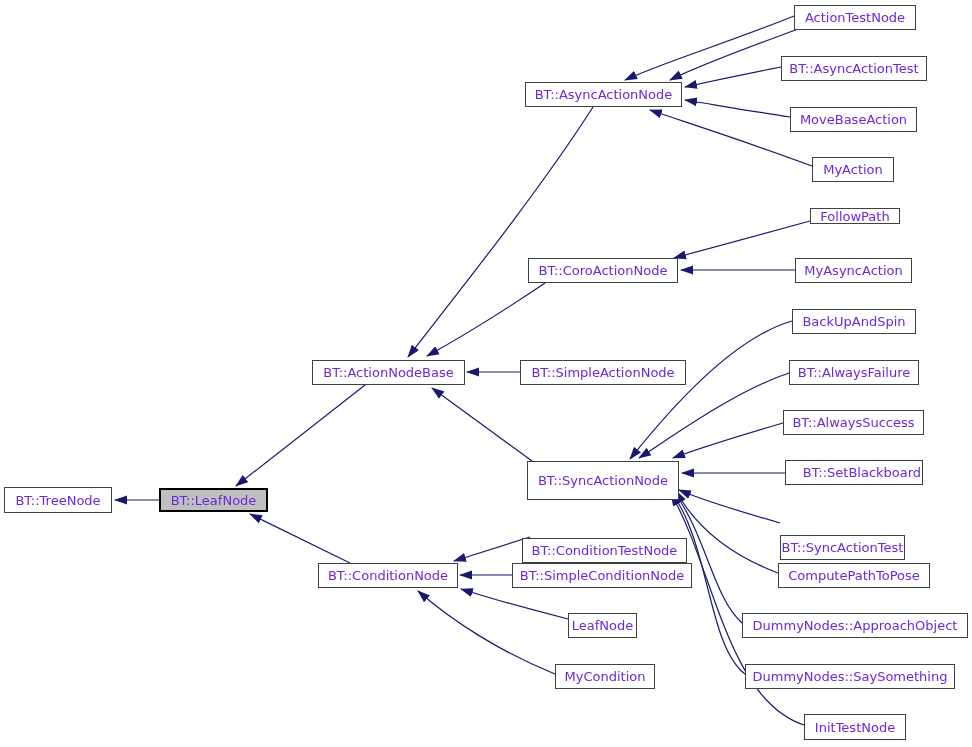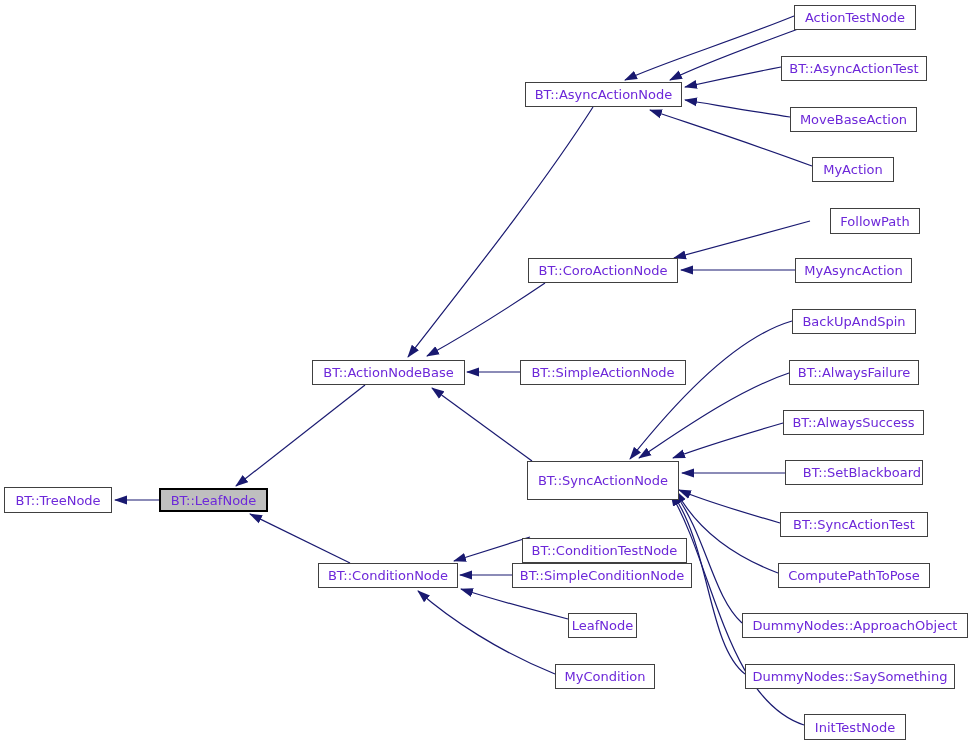--- a/index.html
+++ b/index.html
@@ -91,25 +91,25 @@
       <div class="node" style="left: 520px; top: 360px; width: 166px; height: 25px;">BT::SimpleActionNode</div>
       <div class="node" style="left: 527px; top: 461px; width: 152px; height: 39px;">BT::SyncActionNode</div>
       <div class="node" style="left: 522px; top: 513px; width: 165px; height: 25px; margin-top: 25px;">BT::ConditionTestNode</div>
       <div class="node" style="left: 512px; top: 563px; width: 180px; height: 25px;">BT::SimpleConditionNode</div>
       <div class="node" style="left: 568px; top: 613px; width: 69px; height: 25px;">LeafNode</div>
       <div class="node" style="left: 555px; top: 664px; width: 100px; height: 25px;">MyCondition</div>
       <div class="node" style="left: 794px; top: 5px; width: 122px; height: 25px;">ActionTestNode</div>
       <div class="node" style="left: 781px; top: 56px; width: 146px; height: 25px;">BT::AsyncActionTest</div>
       <div class="node" style="left: 790px; top: 107px; width: 127px; height: 25px;">MoveBaseAction</div>
       <div class="node" style="left: 812px; top: 157px; width: 82px; height: 25px;">MyAction</div>
-      <div class="node" style="left: 810px; top: 208px; width: 90px; height: 26px; margin-left: 20px;">FollowPath</div>
+      <div class="node" style="left: 810px; top: 208px; width: 90px; height: 16px;">FollowPath</div>
       <div class="node" style="left: 795px; top: 258px; width: 117px; height: 25px;">MyAsyncAction</div>
       <div class="node" style="left: 792px; top: 309px; width: 124px; height: 25px;">BackUpAndSpin</div>
       <div class="node" style="left: 789px; top: 360px; width: 130px; height: 25px;">BT::AlwaysFailure</div>
       <div class="node" style="left: 783px; top: 410px; width: 141px; height: 25px;">BT::AlwaysSuccess</div>
       <div class="node" style="left: 785px; top: 460px; width: 138px; height: 25px; padding-left: 16px;">BT::SetBlackboard</div>
-      <div class="node" style="left: 780px; top: 512px; width: 148px; height: 25px;">BT::SyncActionTest</div>
+      <div class="node" style="left: 780px; top: 535px; width: 125px; height: 25px;">BT::SyncActionTest</div>
       <div class="node" style="left: 778px; top: 563px; width: 152px; height: 25px;">ComputePathToPose</div>
       <div class="node" style="left: 742px; top: 613px; width: 226px; height: 25px;">DummyNodes::ApproachObject</div>
       <div class="node" style="left: 745px; top: 664px; width: 210px; height: 25px;">DummyNodes::SaySomething</div>
       <div class="node" style="left: 804px; top: 714px; width: 102px; height: 26px;">InitTestNode</div>
     </div>
 </div>
 
 </body></html>

